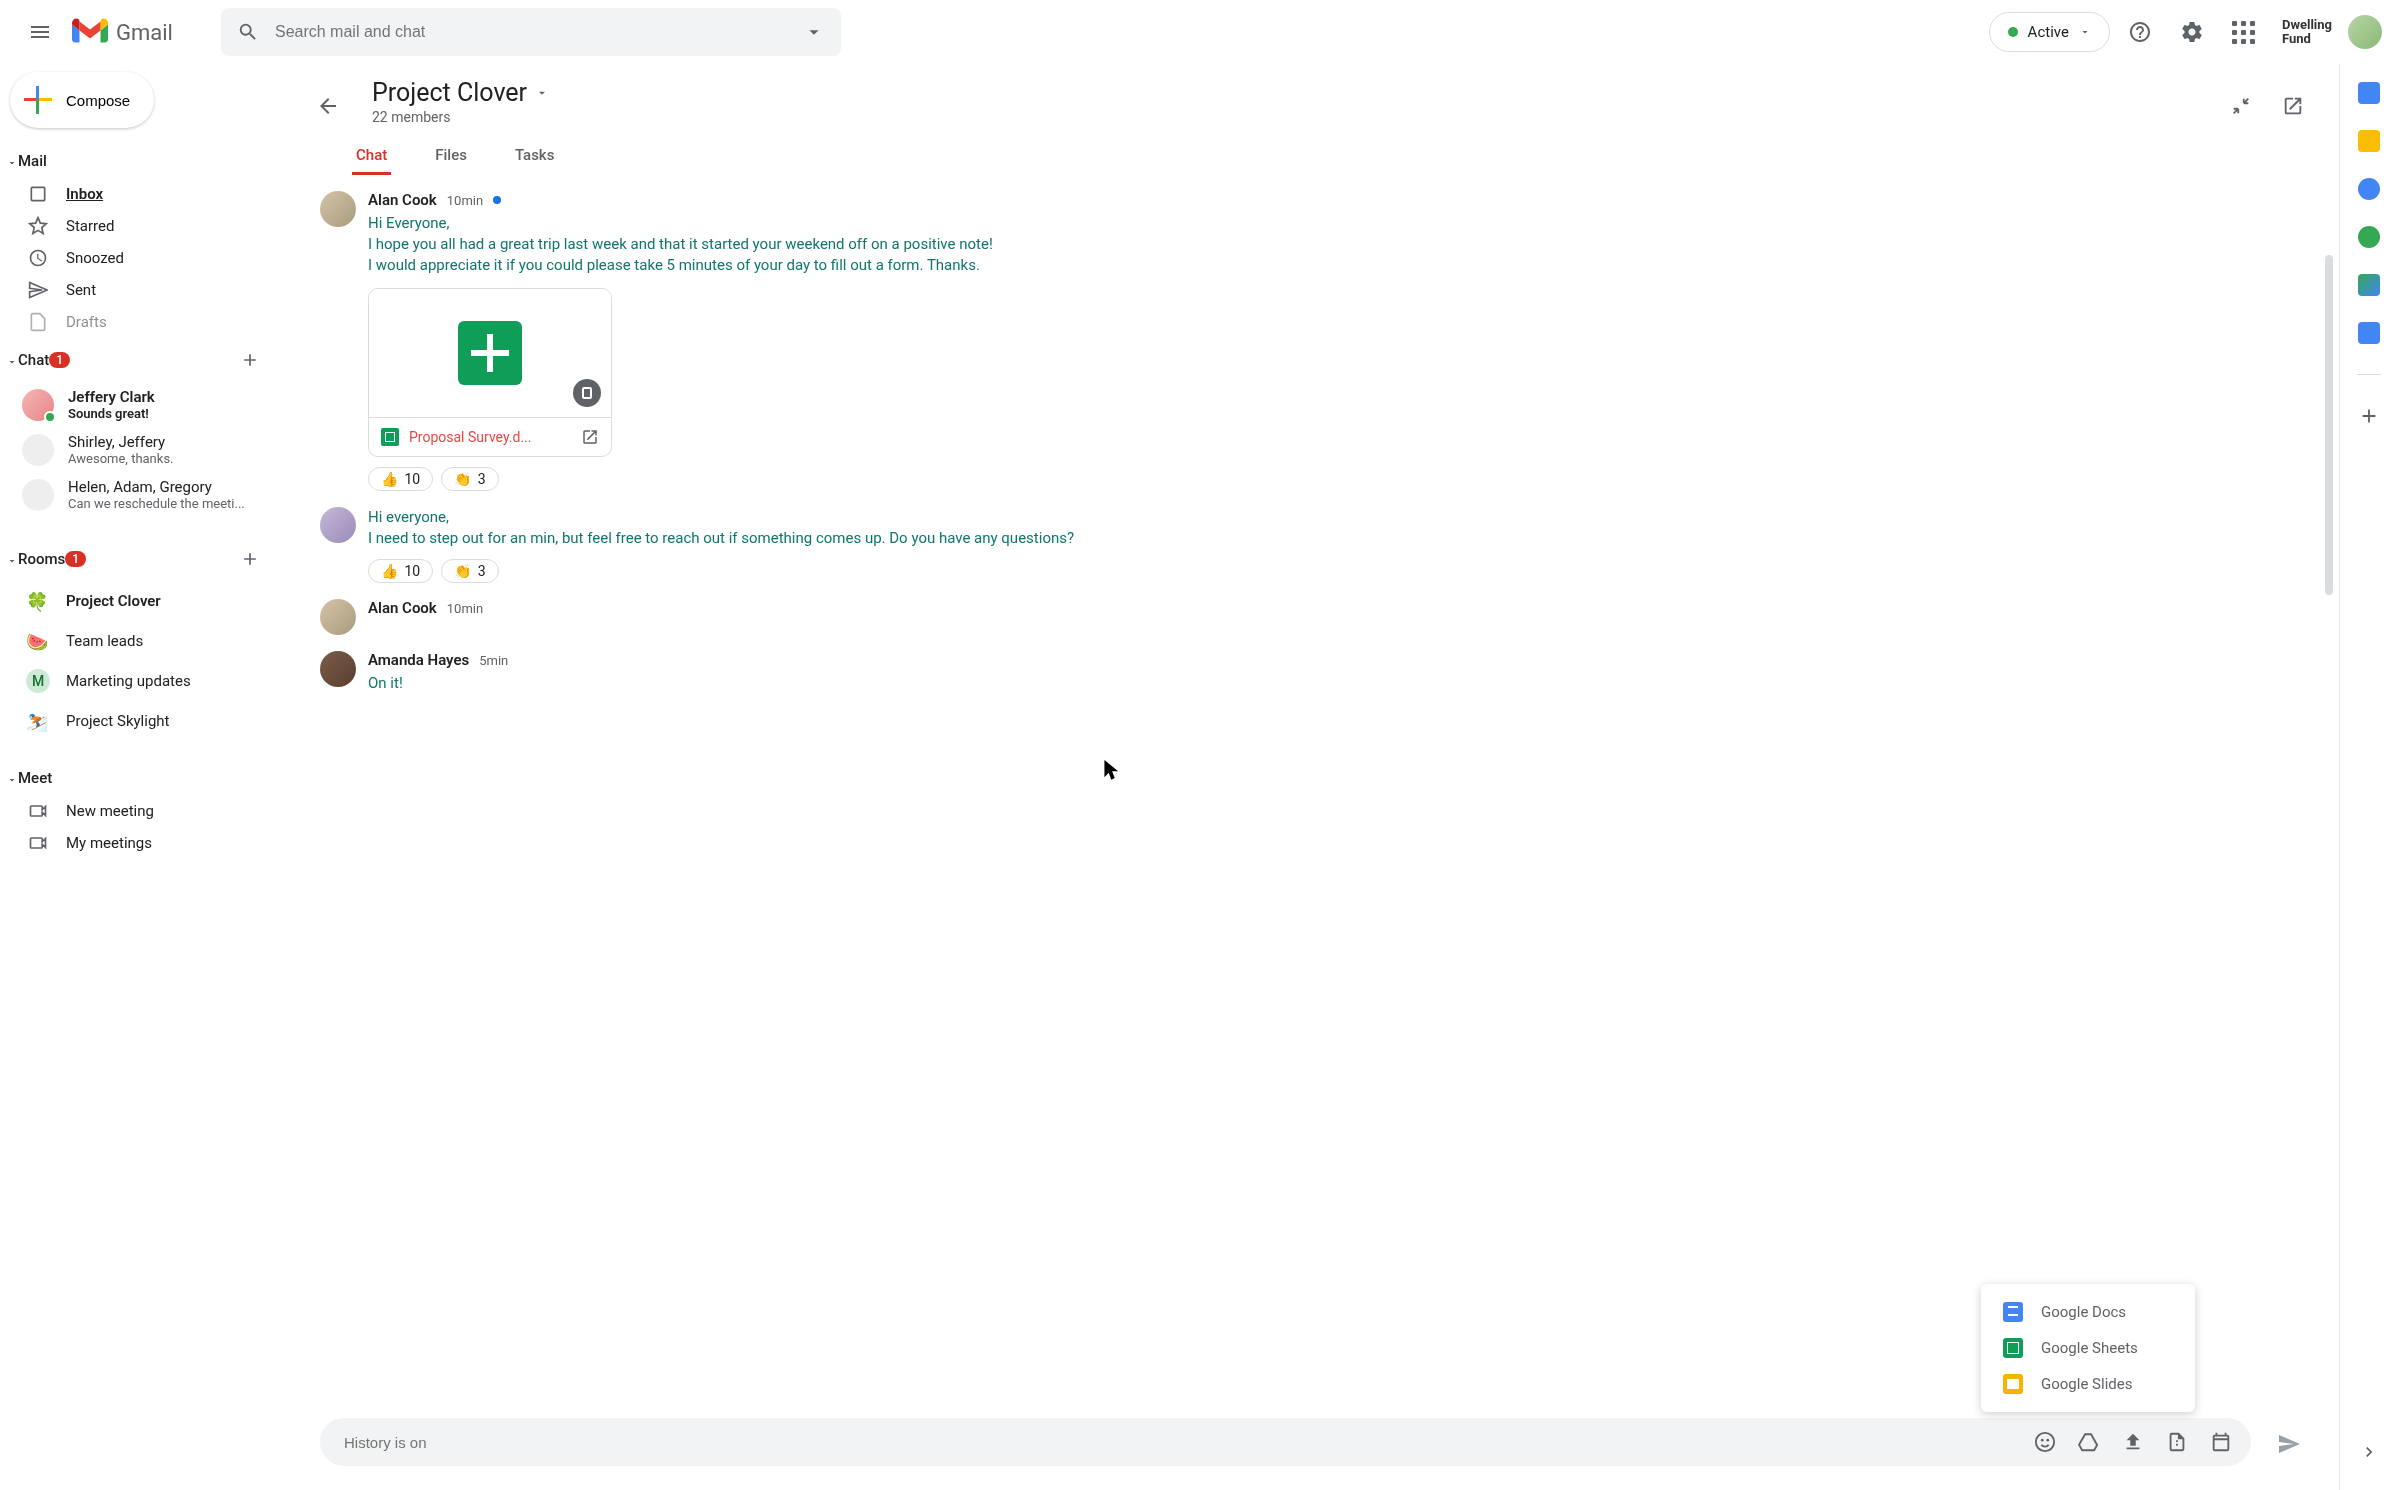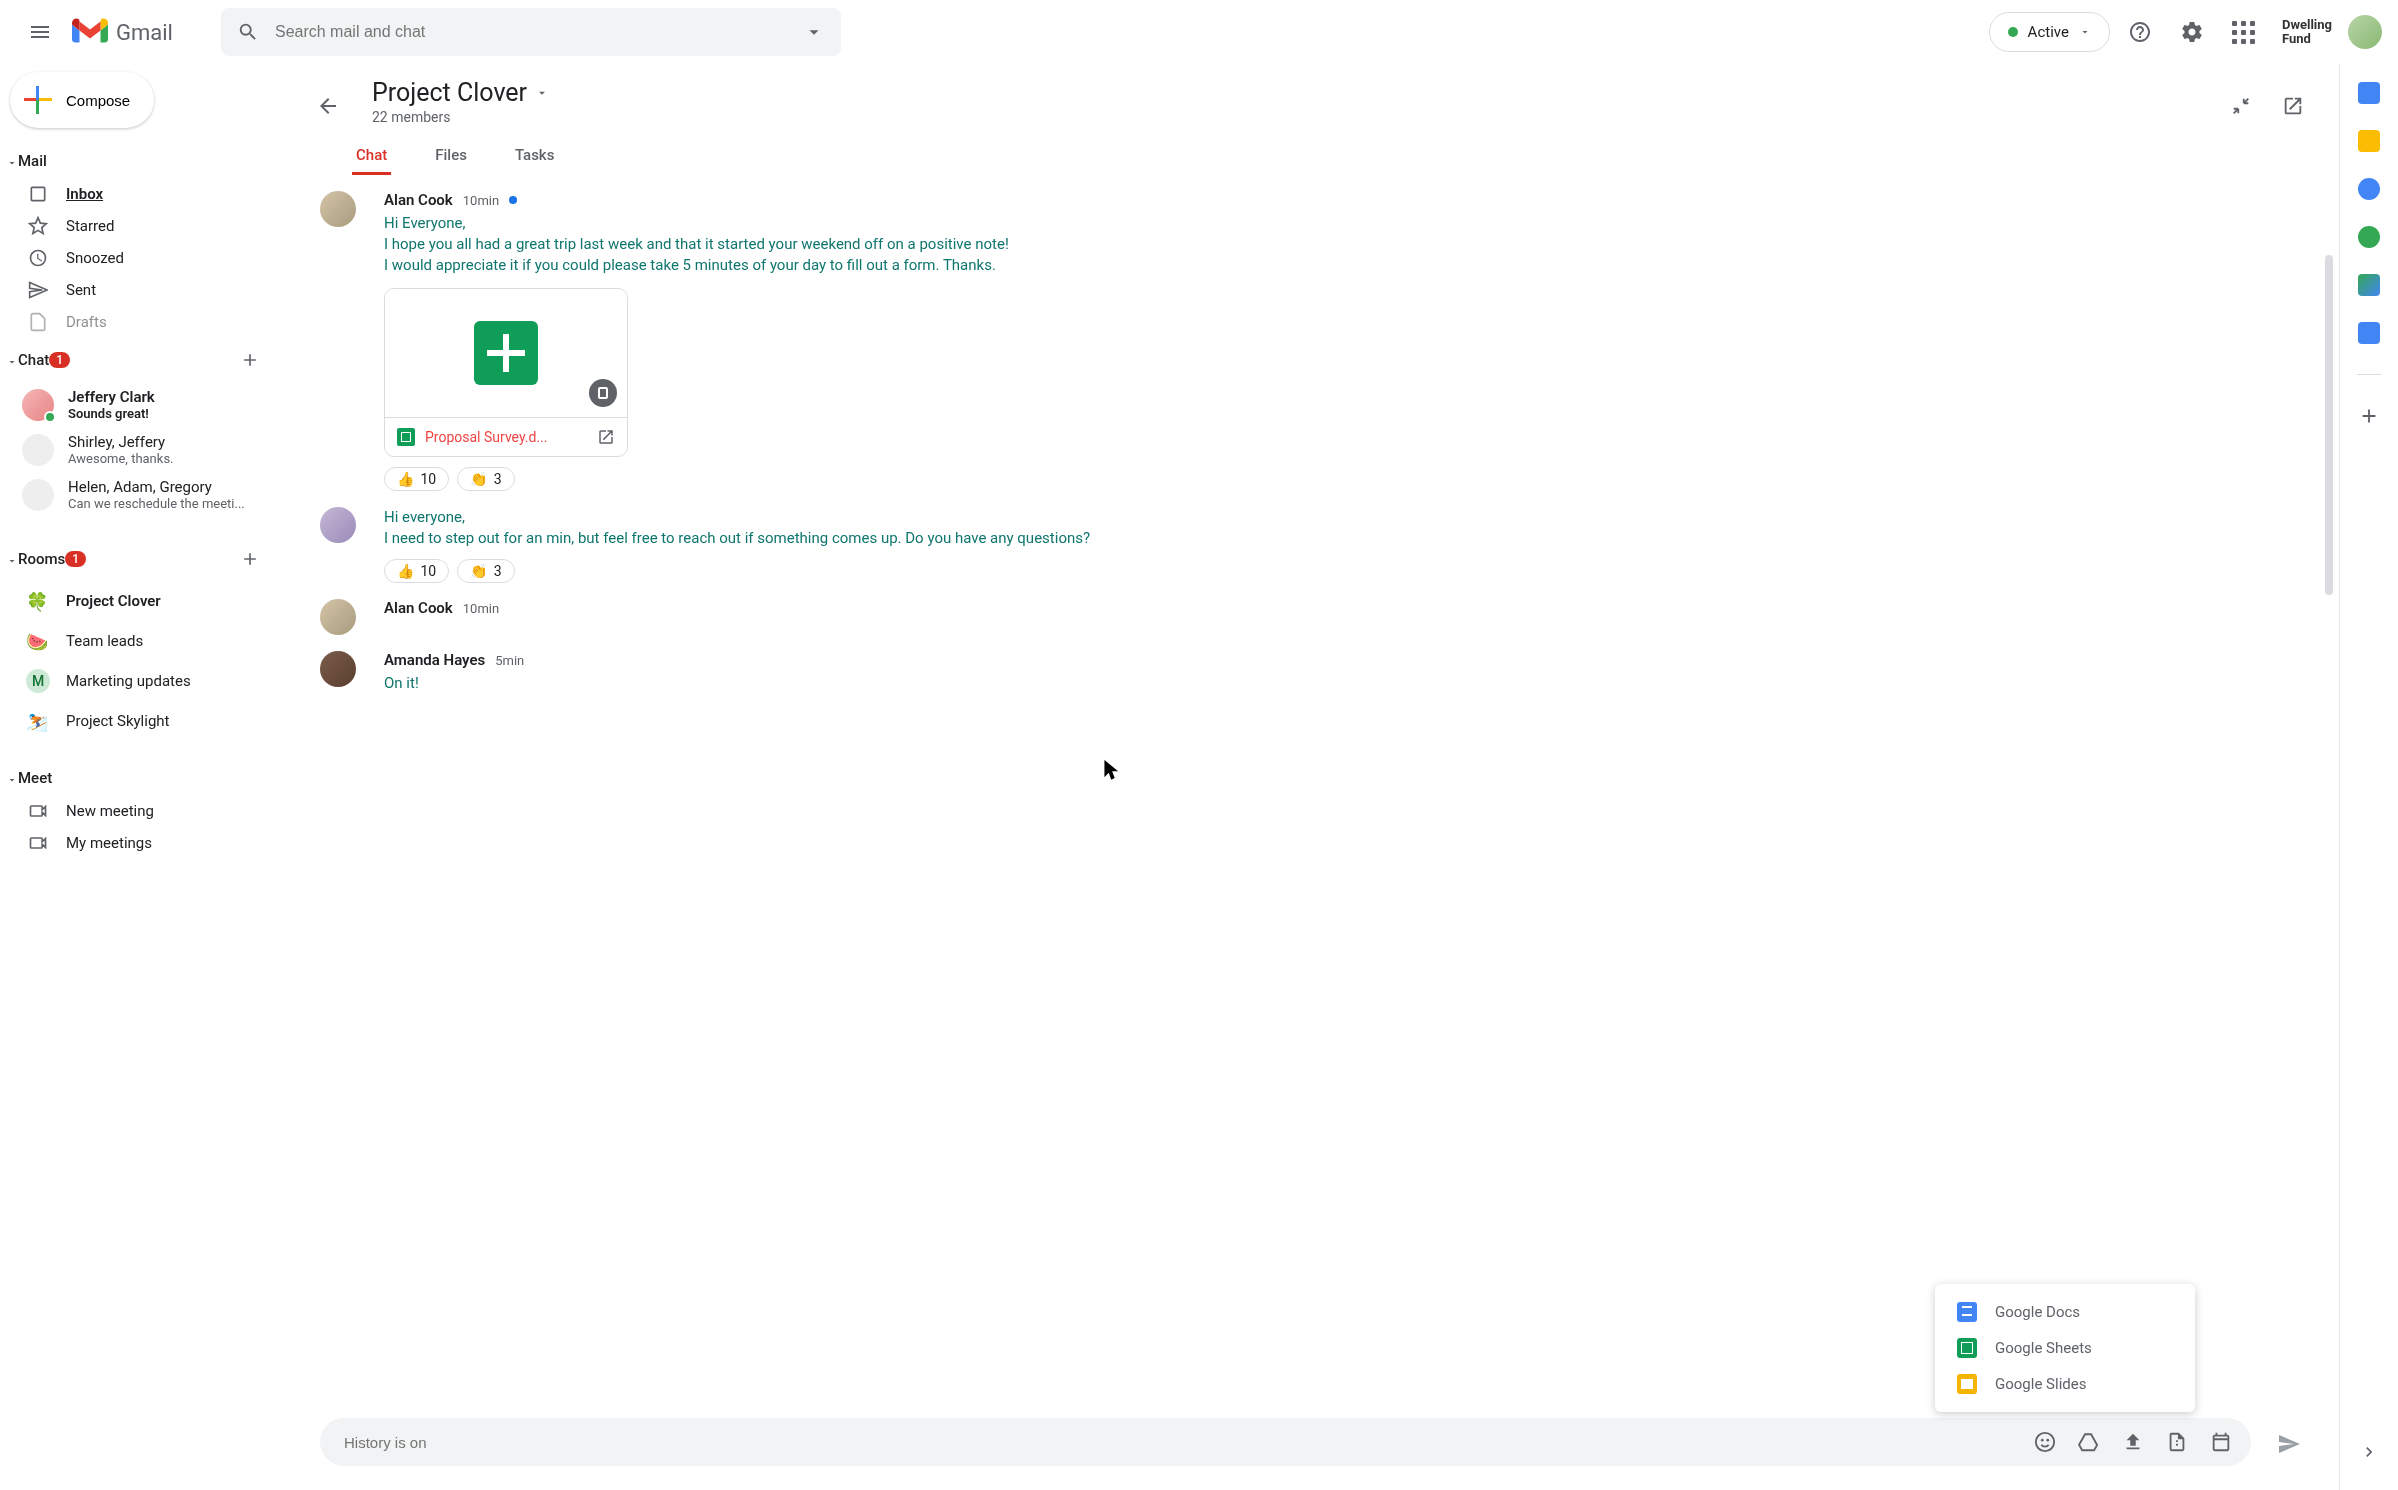--- a/index.html
+++ b/index.html
@@ -147,21 +147,21 @@
 .room-subtitle { font-size: 14px; color: #5f6368; margin-top: 2px; }
 .main-header-actions { display: flex; gap: 16px; margin-top: 10px; }
 .header-action { width: 36px; height: 36px; display: flex; align-items: center; justify-content: center; cursor: pointer; }
 .header-action svg { width: 22px; height: 22px; fill: #5f6368; }
 
 .tabs { display: flex; gap: 40px; padding: 12px 28px 0 72px; border-bottom: 0; }
 .tab { padding: 8px 4px; font-size: 15px; color: #5f6368; cursor: pointer; border-bottom: 3px solid transparent; font-weight: 500; }
 .tab.active { color: #d93025; border-bottom-color: #d93025; }
 
 .messages { flex: 1; overflow-y: auto; padding: 8px 28px 8px 40px; position: relative; }
-.message { display: flex; gap: 28px; padding: 8px 0; }
+.message { display: flex; gap: 12px; padding: 8px 0; }
 .msg-avatar { width: 36px; height: 36px; border-radius: 50%; background: #ddd; flex-shrink: 0; }
 .msg-avatar.alan { background: linear-gradient(135deg, #d4c4a8, #a89b7c); }
 .msg-avatar.lori { background: linear-gradient(135deg, #c4b8d4, #9b8aba); }
 .msg-avatar.amanda { background: linear-gradient(135deg, #7a5c4a, #5a3e2e); }
 .msg-body { flex: 1; }
 .msg-header-line { display: flex; align-items: center; gap: 10px; margin-bottom: 4px; }
 .msg-author { font-weight: 600; font-size: 15px; }
 .msg-time { font-size: 13px; color: #5f6368; }
 .msg-dot { width: 8px; height: 8px; border-radius: 50%; background: #1a73e8; }
 .msg-text { font-size: 15px; line-height: 1.4; color: #0f766e; }
@@ -214,21 +214,21 @@
 .send-btn svg { width: 24px; height: 24px; fill: #9aa0a6; }
 
 .popup-menu {
   position: absolute;
   bottom: 78px;
   right: 144px;
   background: #fff;
   border-radius: 6px;
   box-shadow: 0 2px 10px rgba(0,0,0,.2);
   padding: 10px 0;
-  width: 260px;
+  width: 214px;
 }
 .popup-item { display: flex; align-items: center; padding: 8px 22px; gap: 18px; font-size: 15px; color: #5f6368; cursor: pointer; }
 .popup-icon { width: 20px; height: 20px; border-radius: 3px; flex-shrink: 0; }
 .popup-icon.docs { background: #4285f4; position: relative; }
 .popup-icon.docs::after { content:''; position:absolute; inset: 4px 5px; border-top: 2px solid #fff; border-bottom: 2px solid #fff; height: 6px; }
 .popup-icon.sheets { background: #0f9d58; position: relative; }
 .popup-icon.sheets::after { content:''; position:absolute; inset: 4px; border: 1.5px solid #fff; }
 .popup-icon.slides { background: #f4b400; position: relative; }
 .popup-icon.slides::after { content:''; position:absolute; inset: 5px 4px; background: #fff; }
 

